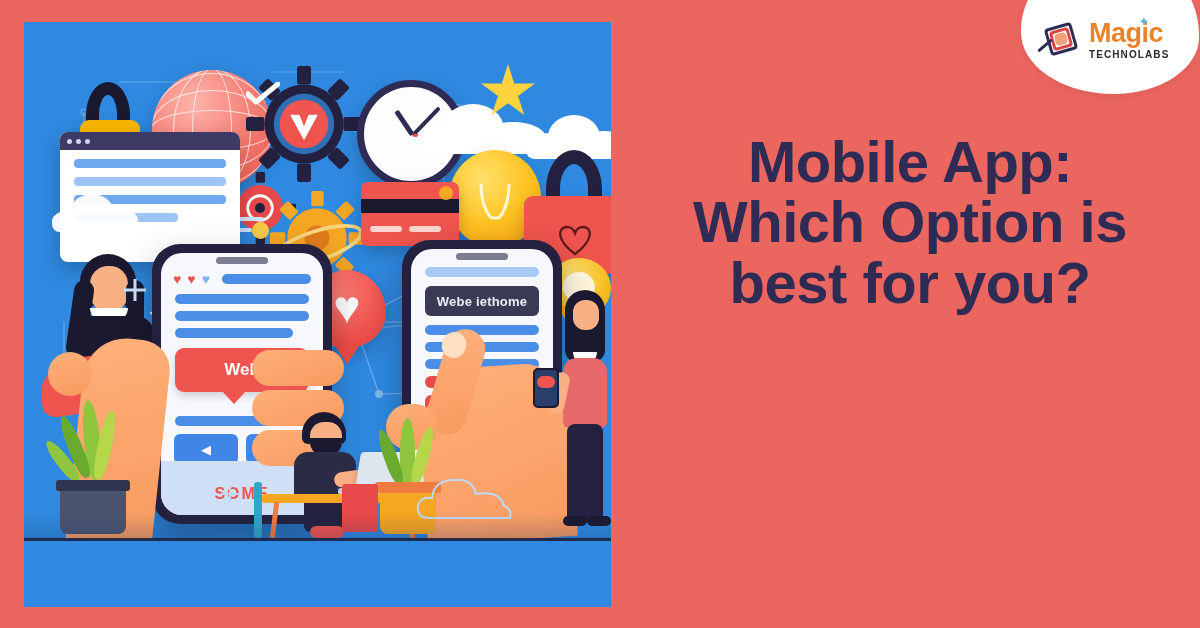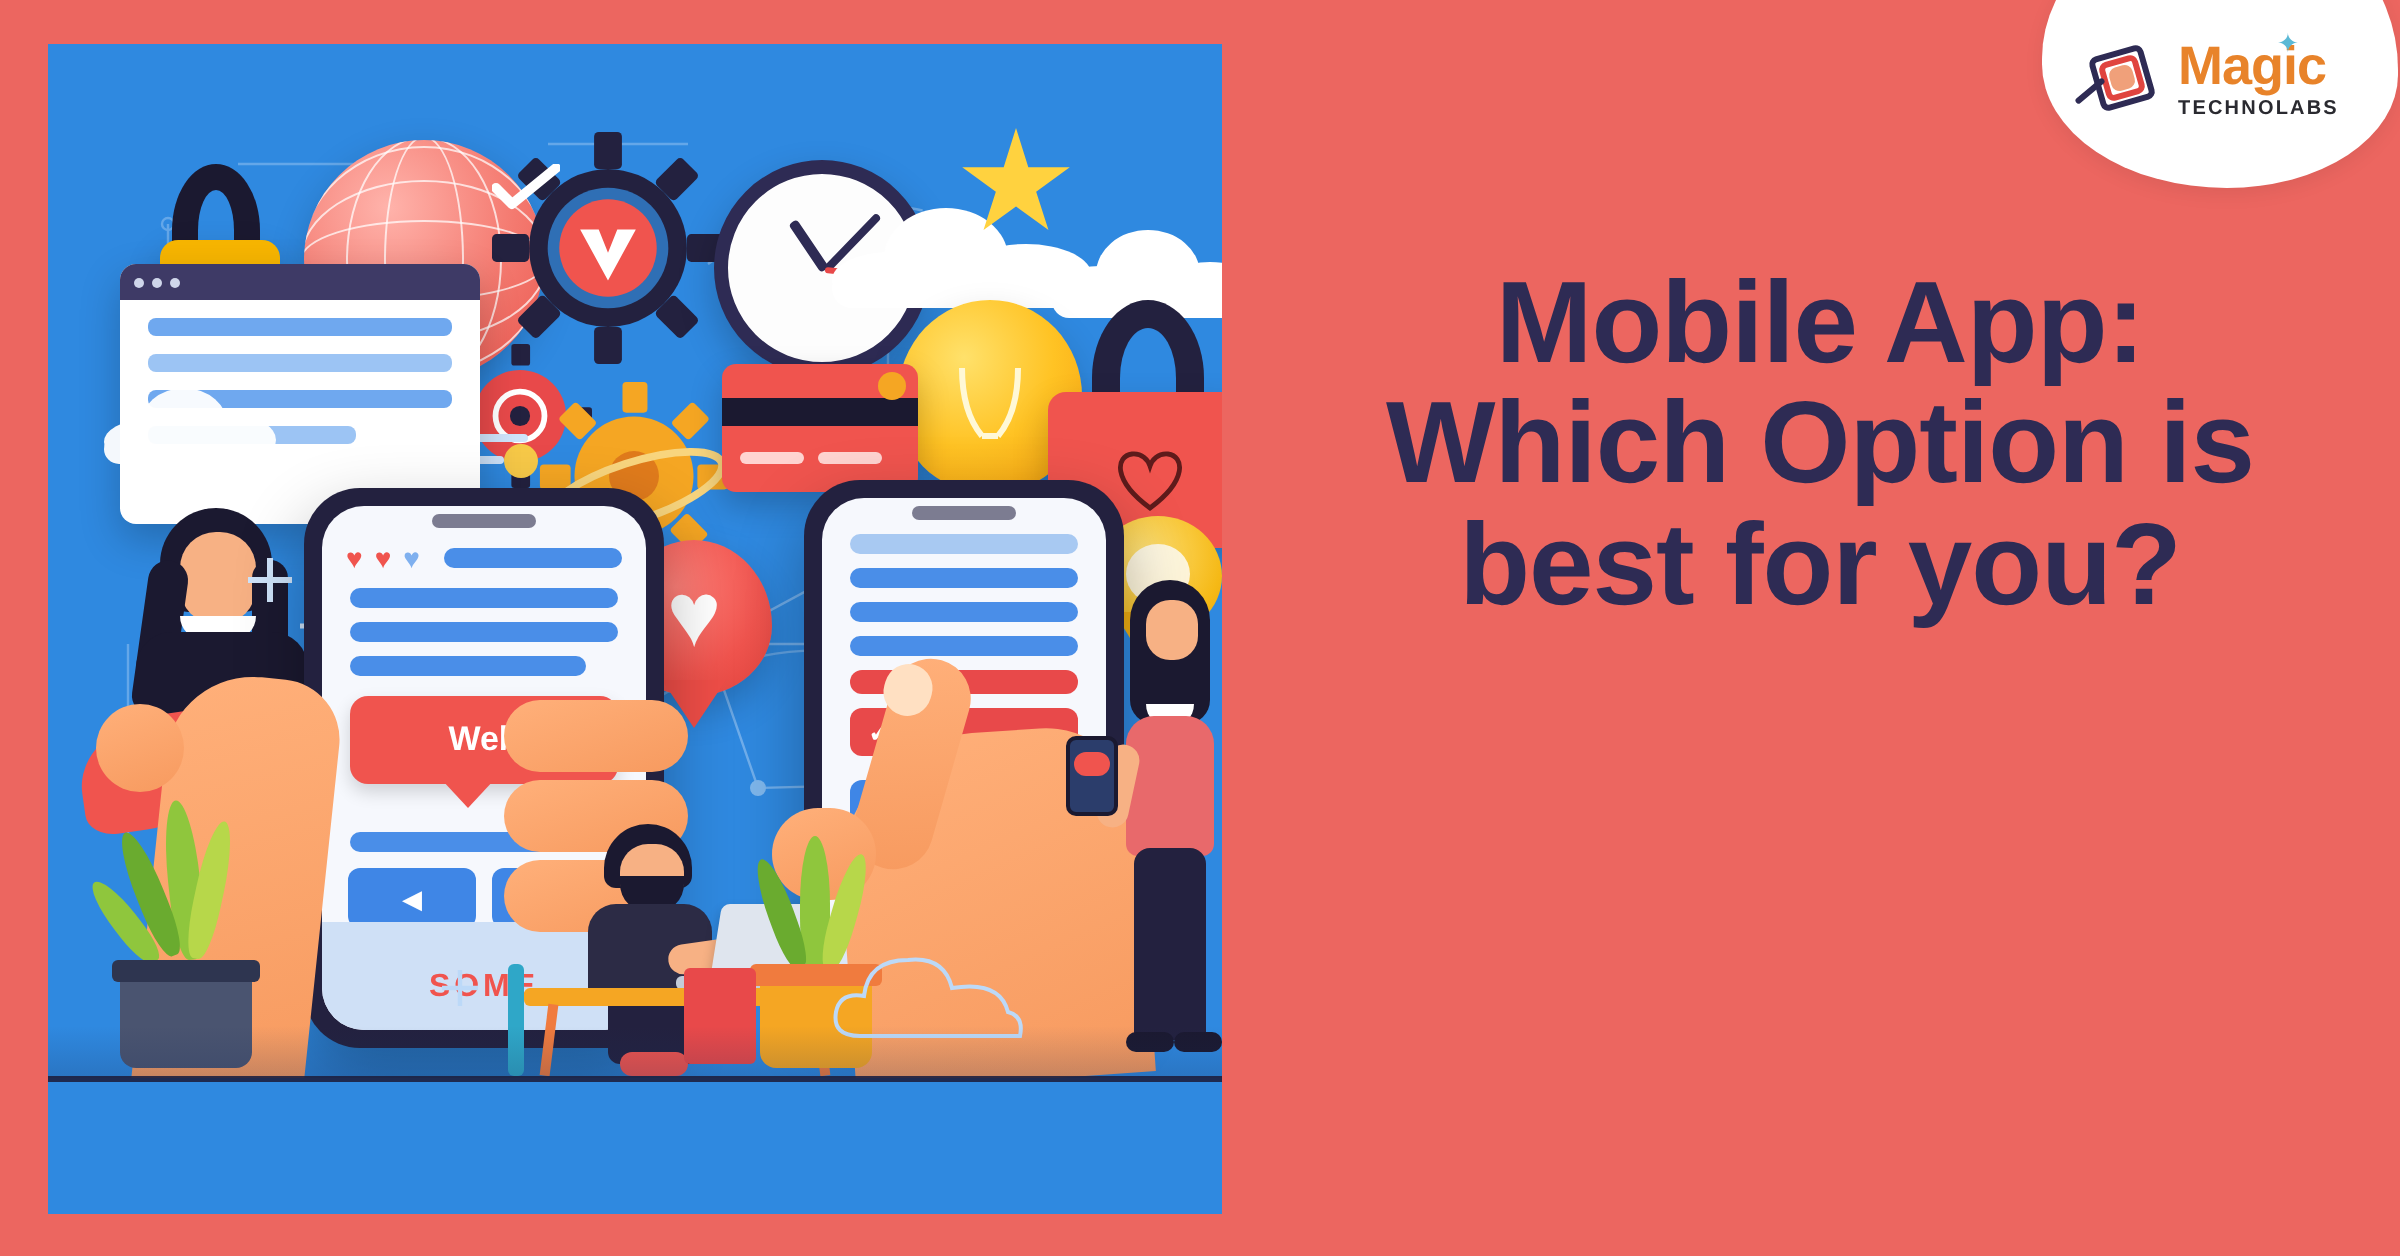--- a/index.html
+++ b/index.html
@@ -495,20 +495,23 @@
       <div class="hand" style="left:52px;top:316px;width:86px;height:210px;border-radius:44px 30px 0 0;transform:rotate(6deg);"></div>
       <div class="hand" style="left:228px;top:328px;width:92px;height:36px;border-radius:18px;"></div>
       <div class="hand" style="left:228px;top:368px;width:92px;height:36px;border-radius:18px;"></div>
       <div class="hand" style="left:228px;top:408px;width:86px;height:36px;border-radius:18px;"></div>
       <div class="hand" style="left:24px;top:330px;width:44px;height:44px;border-radius:22px;"></div>
 
       <div class="phone" style="left:378px;top:218px;width:160px;height:266px;">
         <div class="screen">
           <div class="notch"></div>
           <div class="srow pale" style="margin-top:18px;"></div>
+          <div class="dark-field">
+            <span>Webe iethome</span>
+          </div>
           <div class="srow"></div>
           <div class="srow"></div>
           <div class="srow"></div>
           <div style="height:12px;border-radius:6px;background:#e8494a;margin:7px 14px;"></div>
           <div style="height:24px;border-radius:6px;background:#e8494a;margin:7px 14px;display:flex;align-items:center;padding-left:9px;">
             <span style="color:#fff;font-size:14px;font-weight:700;">✓</span>
           </div>
           <div style="height:28px;border-radius:6px;background:#3f86e6;margin:12px 14px;display:flex;align-items:center;padding-left:9px;">
             <span style="color:#fff;font-size:13px;font-weight:700;">FAE</span>
           </div>

